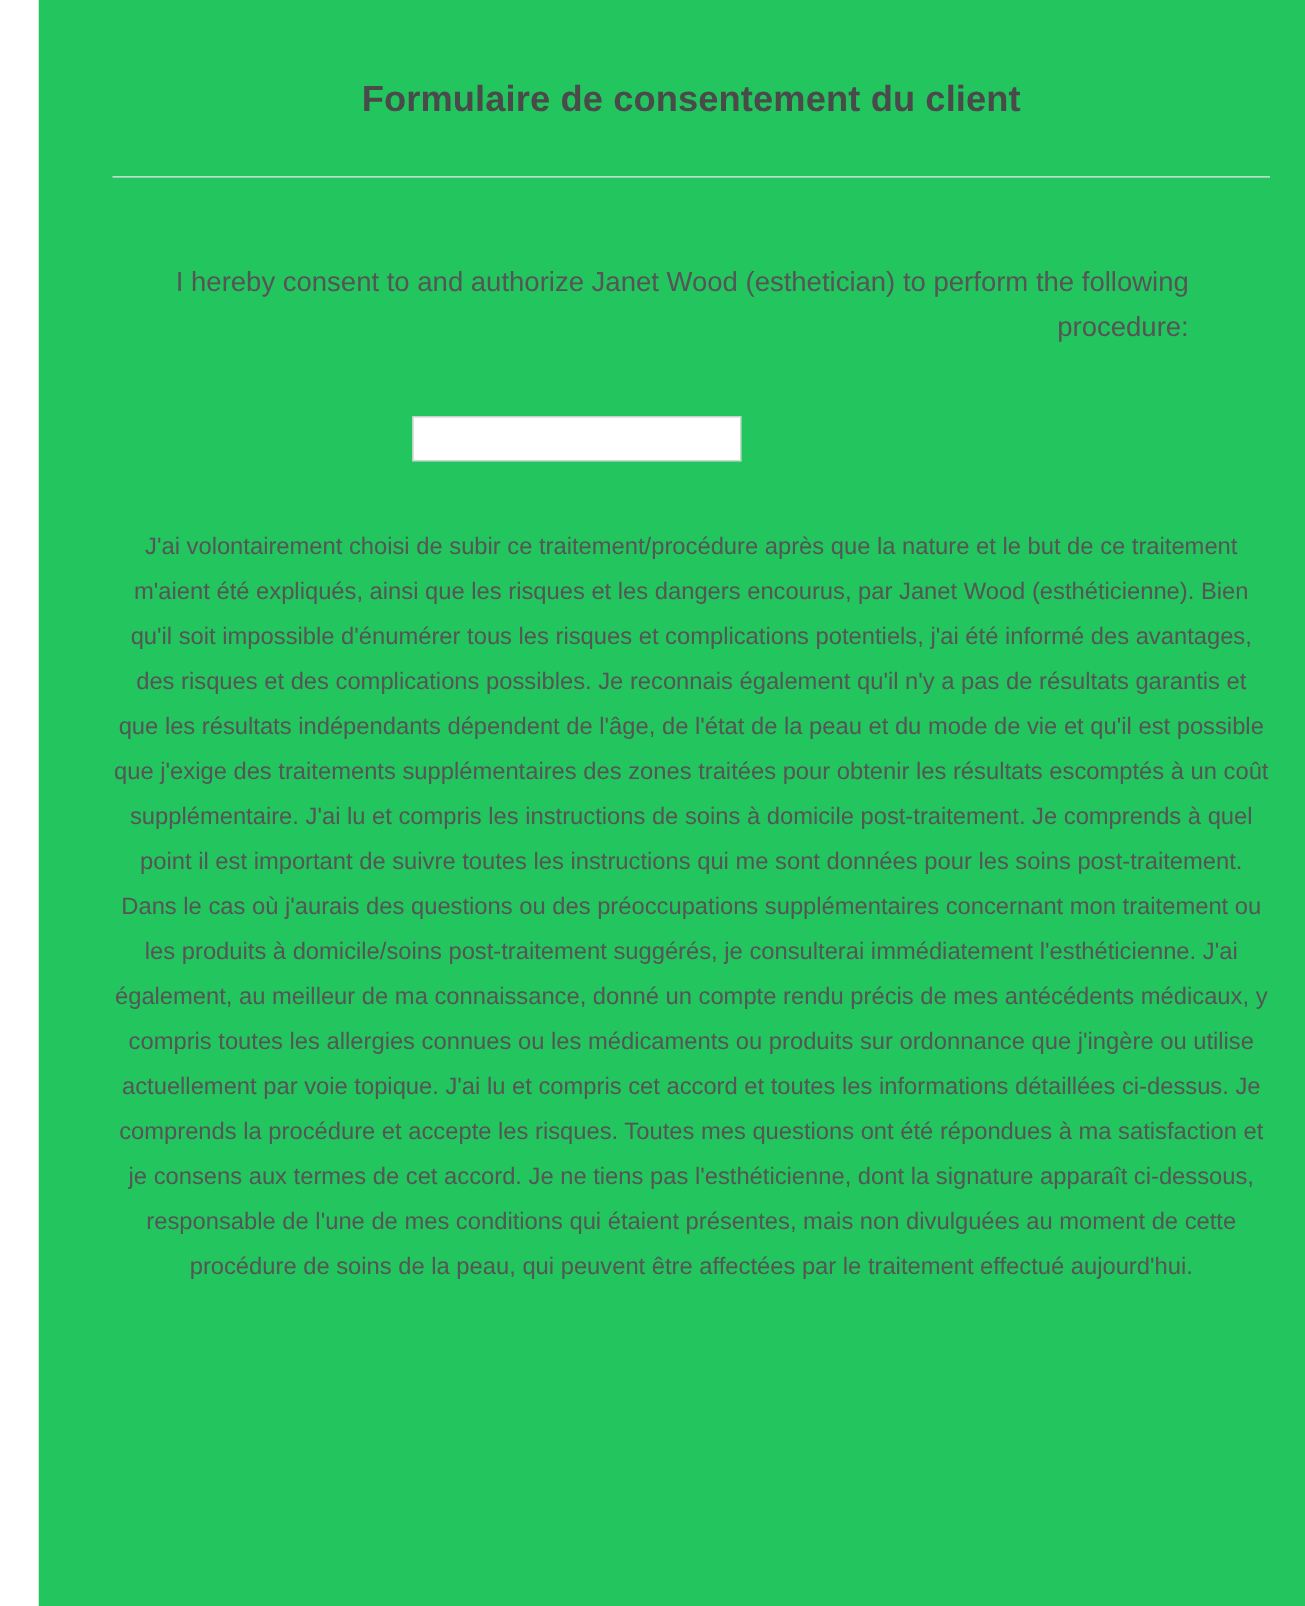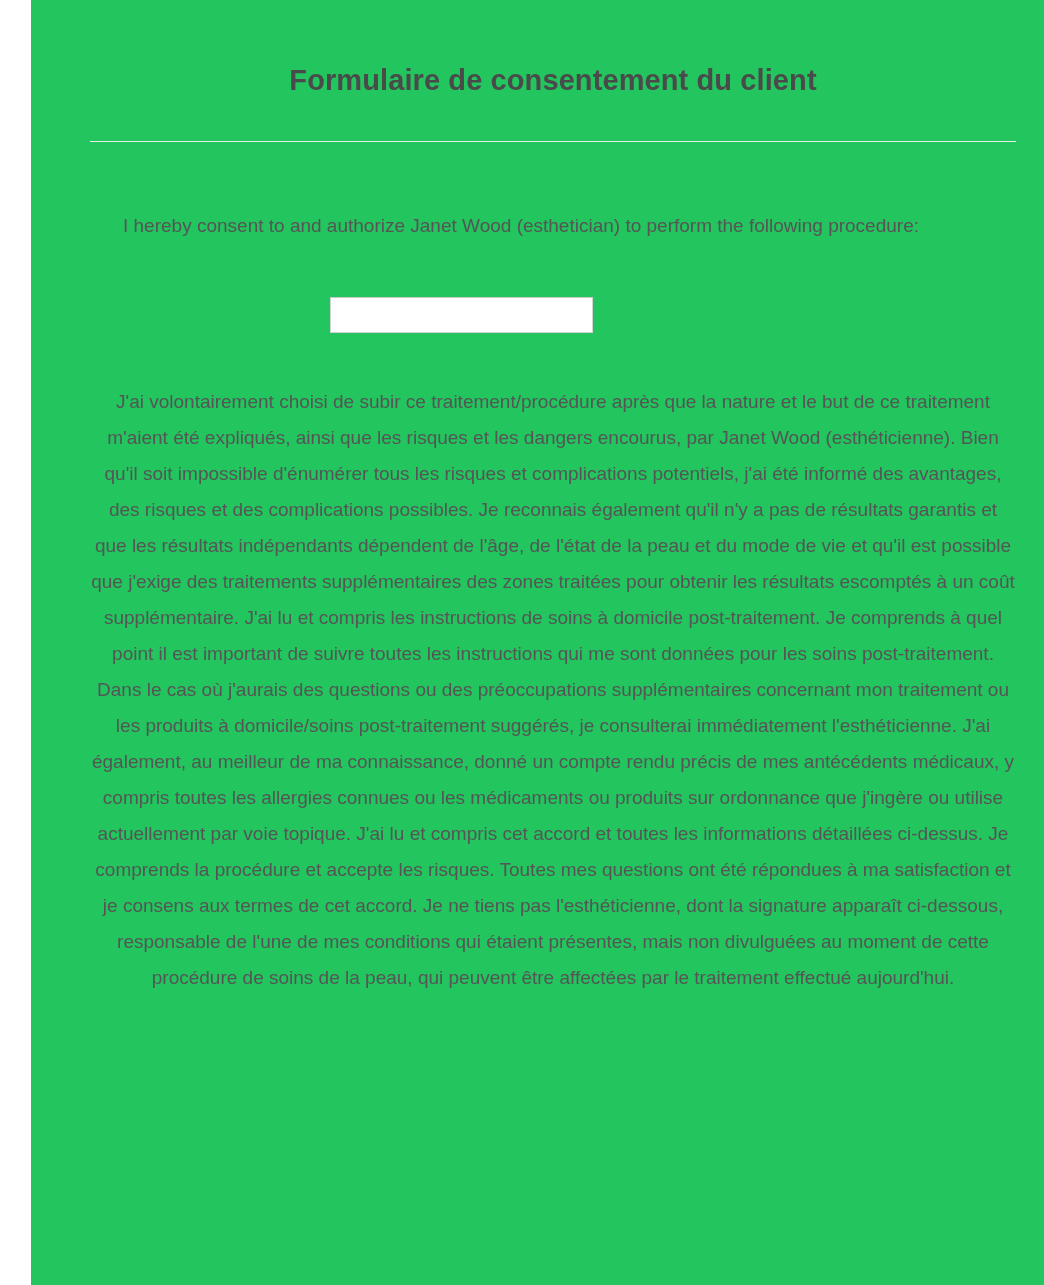--- a/index.html
+++ b/index.html
@@ -51,25 +51,25 @@
 
   
   .content {
     padding: 0 60px;
     box-sizing: border-box;
   }
 
   .intro-paragraph {
     margin: 0;
     padding-top: 66px;
-    font-size: 19px;
+    font-size: 22px;
     line-height: 36px;
     color: #555555;
     max-width: 860px;
-    text-align: center;
+    text-align: right;
   }
 
   
   .procedure-field-row {
     margin-top: 53px;
     padding-left: 239px;
   }
   .procedure-input {
     width: 263px;
     height: 36px;

